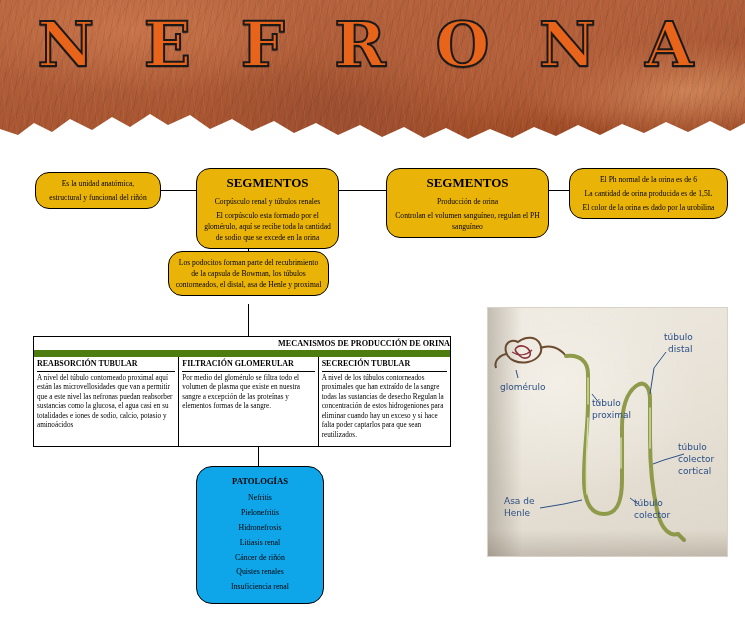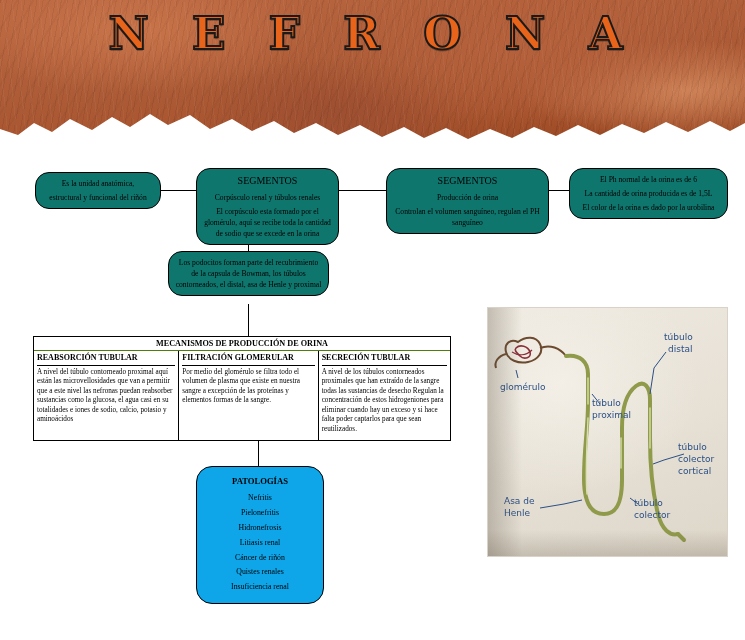--- a/index.html
+++ b/index.html
@@ -54,42 +54,42 @@
     height: 46px;
   }
   #banner-title {
     position: absolute;
     left: 0;
     top: 8px;
     width: 745px;
     text-align: center;
     font-family: "DejaVu Serif", serif;
     font-weight: bold;
-    font-size: 44px;
+    font-size: 62px;
     letter-spacing: 14px;
     color: #e8641a;
     -webkit-text-stroke: 2px #1a1a1a;
     text-shadow: 0 2px 0 rgba(0,0,0,0.25);
     white-space: nowrap;
   }
 
   
   .node {
     position: absolute;
     box-sizing: border-box;
     border: 1px solid #000;
-    background: #0f766e;
+    background: #eab308;
     font-size: 7.6px;
     line-height: 1.45;
     text-align: center;
     padding: 5px 6px;
   }
   .node .ttl {
-    font-weight: normal;
-    font-size: 10px;
+    font-weight: bold;
+    font-size: 13px;
     display: block;
     margin-bottom: 3px;
   }
   .node p {
     margin: 0 0 3px 0;
   }
   .node p:last-child { margin-bottom: 0; }
   .rounded { border-radius: 14px; }
 
   
@@ -104,22 +104,22 @@
   #mechanisms {
     position: absolute;
     left: 33px;
     top: 336px;
     width: 418px;
     border: 1px solid #000;
     box-sizing: border-box;
     background: #fff;
   }
   #mech-header {
-    border-bottom: 1px solid #4d7c0f;
-    text-align: center;
+    border-bottom: 7px solid #4d7c0f;
+    text-align: right;
     font-weight: bold;
     font-size: 8.2px;
     padding: 2px 0;
   }
   #mech-cols {
     display: flex;
   }
   .mcol {
     box-sizing: border-box;
     padding: 2px 3px 6px 3px;

